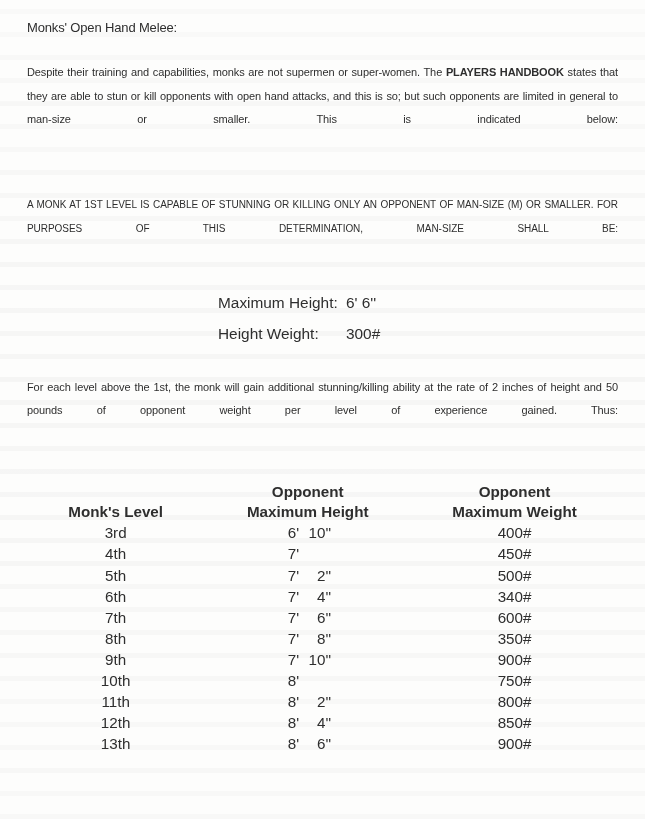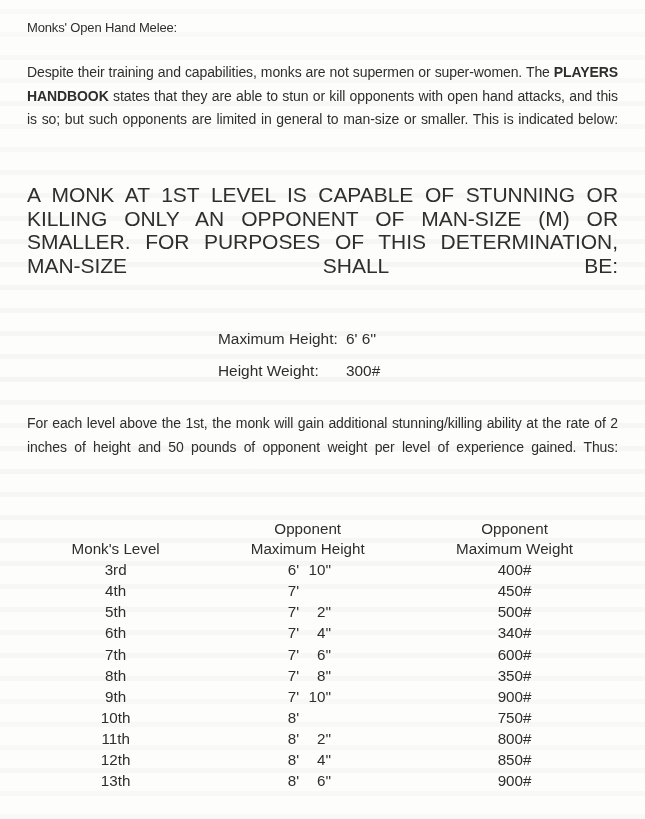--- a/index.html
+++ b/index.html
@@ -46,40 +46,40 @@
   }
 
   .heading {
     font-size: 13px;
     font-weight: normal;
     letter-spacing: -0.15px;
     margin: 0 0 26px 0;
   }
 
   .para {
-    font-size: 14px;
+    font-size: 11px;
     line-height: 23.6px;
     letter-spacing: -0.1px;
     margin: 0;
     text-align: justify;
     text-justify: inter-word;
   }
   .para.lastline-left::after {
     content: "";
     display: inline-block;
     width: 100%;
   }
 
   .para b { font-weight: bold; }
 
   .caps {
-    font-size: 21px;
+    font-size: 10px;
     line-height: 23.4px;
     letter-spacing: -0.05px;
-    margin: 28px 0 0 0;
+    margin: 38px 0 0 0;
     text-align: justify;
   }
   .caps::after {
     content: "";
     display: inline-block;
     width: 100%;
   }
 
   .maxblock {
     margin: 27px 0 0 0;
@@ -98,21 +98,21 @@
     margin-top: 30px;
   }
 
   table.levels {
     margin-top: 36px;
     border-collapse: collapse;
     width: 100%;
     font-size: 15.2px;
   }
   table.levels th {
-    font-weight: normal;
+    font-weight: bold;
     vertical-align: bottom;
     padding: 0;
     line-height: 20px;
   }
   table.levels th .hline { display: block; }
   table.levels td {
     text-align: center;
     padding: 0;
     line-height: 21.1px;
     white-space: pre;

